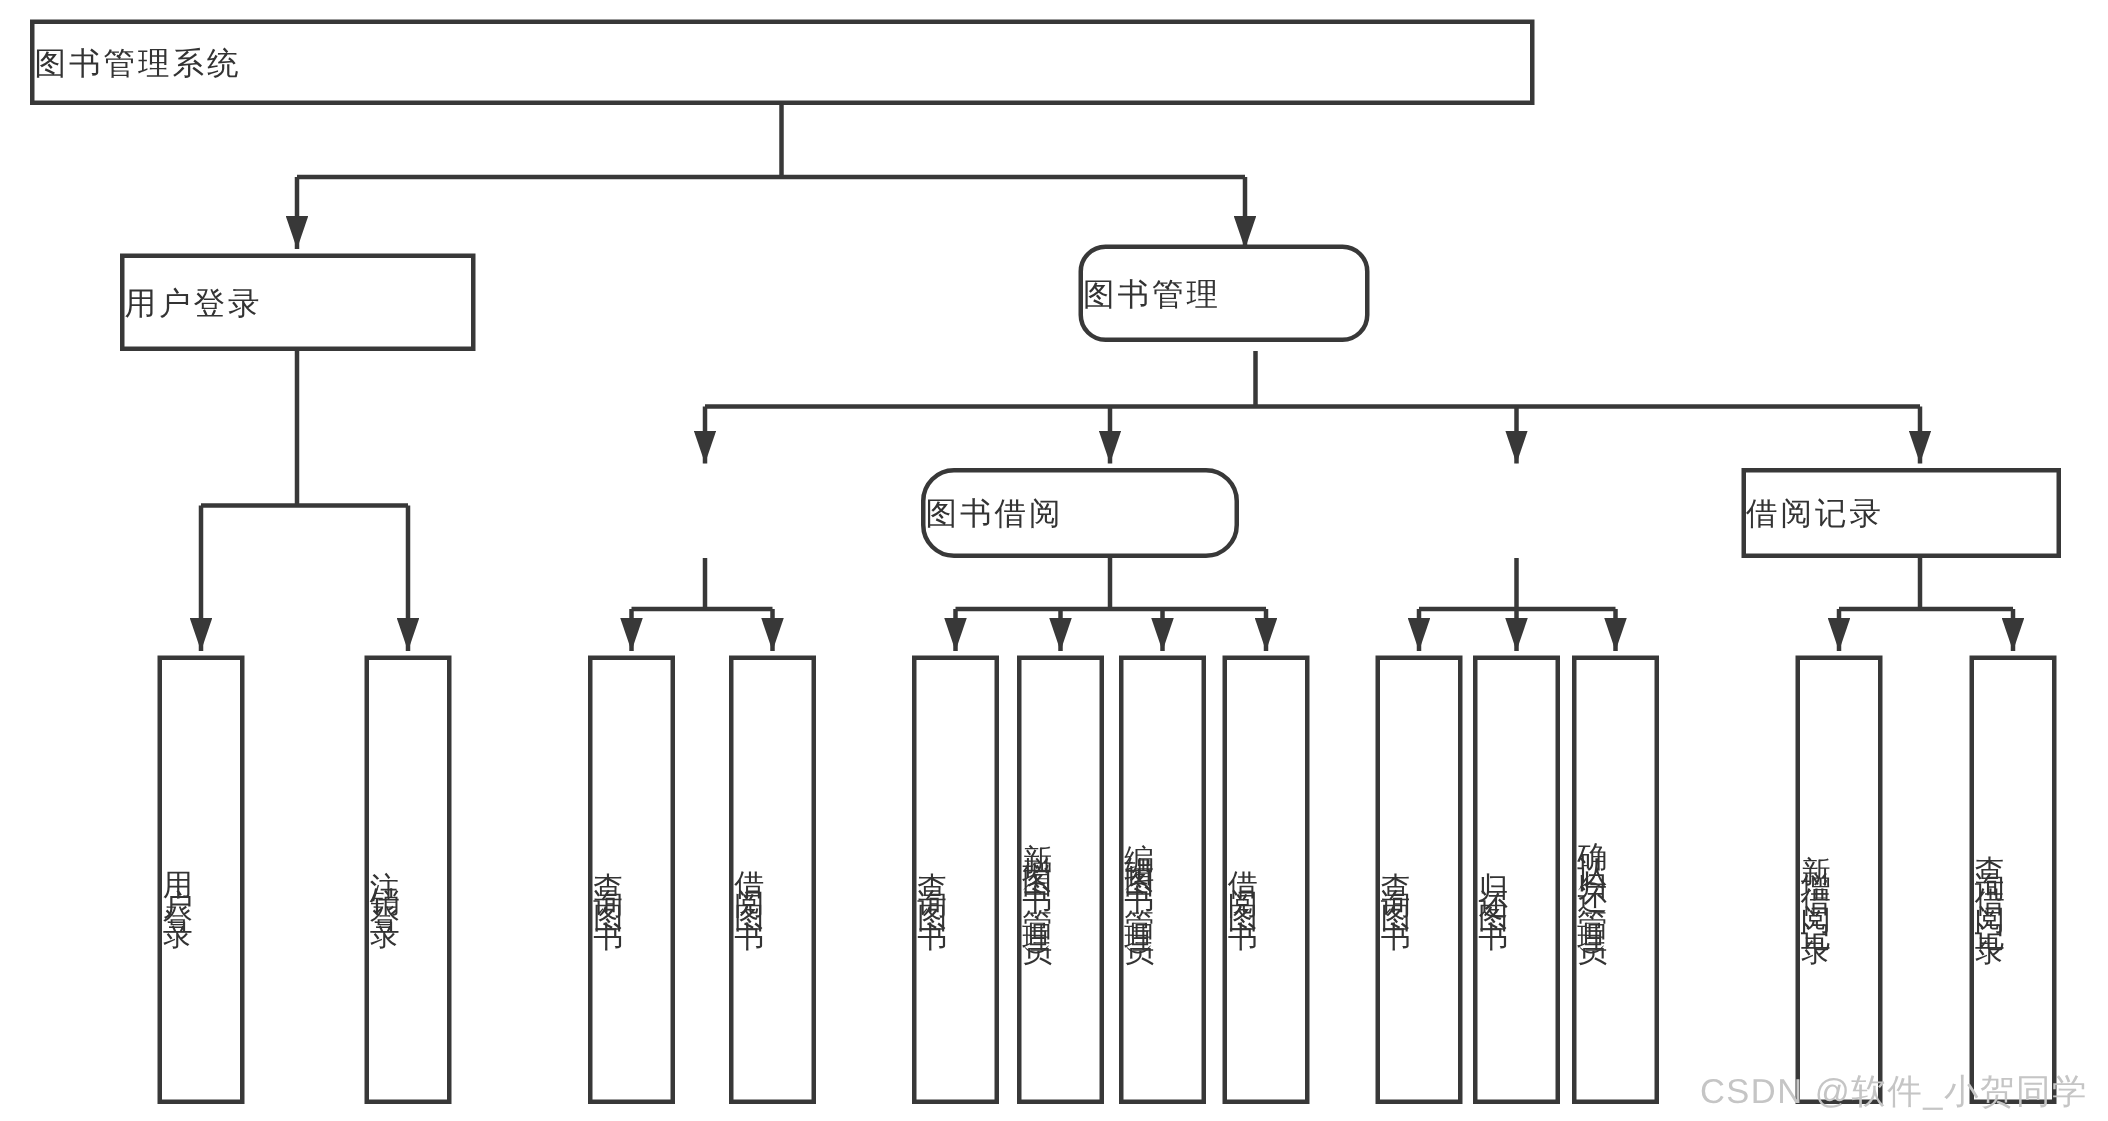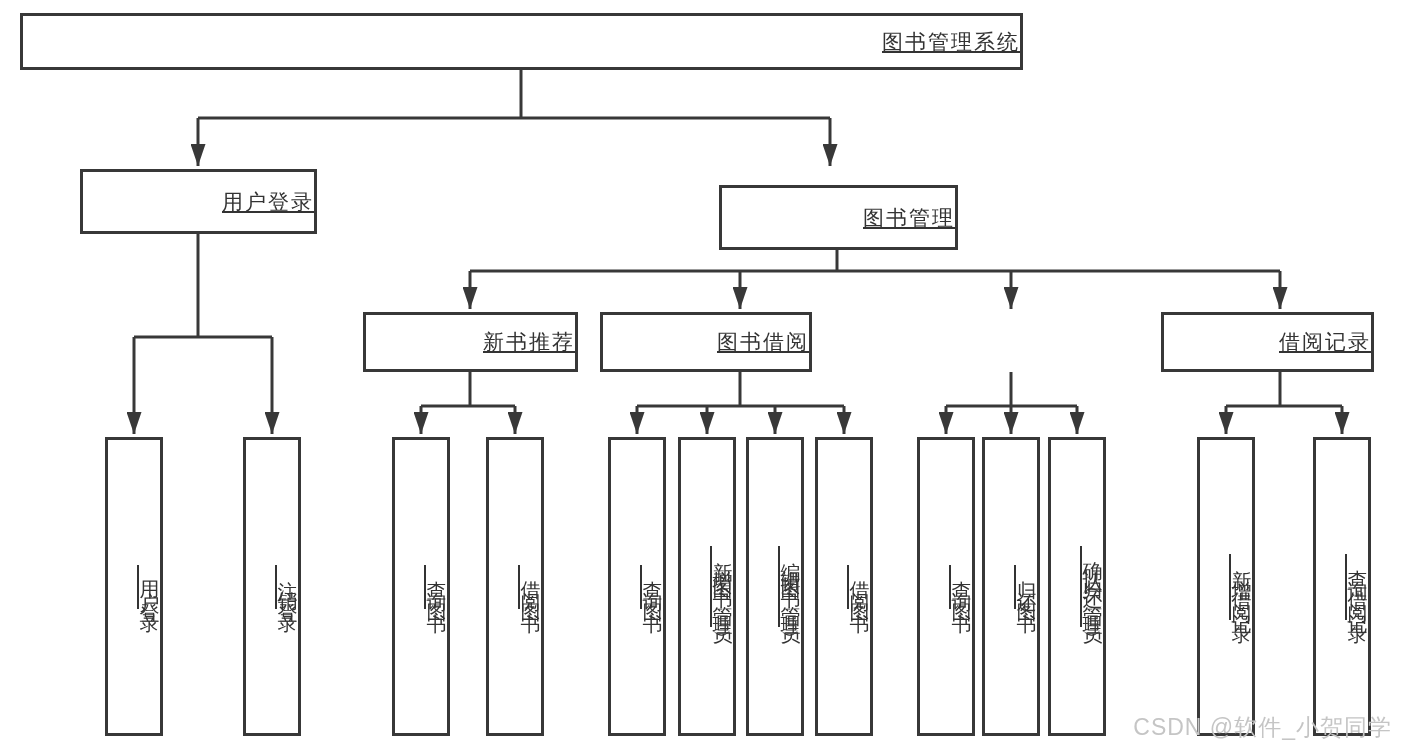--- a/index.html
+++ b/index.html
@@ -12,31 +12,30 @@
   }
   svg.connectors { position:absolute; left:0; top:0; width:1405px; height:747px; }
   svg.connectors path { stroke:var(--line,#383838); stroke-width:3; fill:none; }
   svg.connectors marker path { fill:var(--line,#383838); stroke:none; }
 
   .box {
     position:absolute;
     background:var(--box-fill,#ffffff);
     border:3px solid var(--line,#383838);
     box-sizing:border-box;
-    display:flex; align-items:center; justify-content:flex-end;
+    display:flex; align-items:center; justify-content:flex-start;
     color:var(--text,#333333);
-    text-decoration:underline;
   }
   .h  { font-size:21px; letter-spacing:2px; }
   .root { left:20px; top:13px; width:1003px; height:57px; }
   .lvl2-left  { left:80px;  top:169px; width:237px; height:65px; }
-  .lvl2-right { left:719px; top:185px; width:239px; height:65px; }
+  .lvl2-right { left:719px; top:163px; width:194px; height:65px;border-radius:18px; }
   .sec { top:312px; height:60px; }
   .sec0 { left:363px;  width:215px; }
-  .sec1 { left:600px;  width:212px; }
+  .sec1 { left:614px;  width:212px;border-radius:22px; }
   .sec2 { left:905px;  width:212px; }
   .sec3 { left:1161px; width:213px; }
 
   .leaf { top:437px; width:58px; height:299px; }
   .leaf span {
     writing-mode:vertical-rl;
     text-orientation:mixed;
     font-size:20px;
     letter-spacing:11px;
     line-height:1;
@@ -125,23 +124,20 @@
     <span>图书管理系统</span>
   </div>
 
   <div class="box h lvl2-left">
     <span>用户登录</span>
   </div>
   <div class="box h lvl2-right">
     <span>图书管理</span>
   </div>
 
-  <div class="box h sec sec0">
-    <span>新书推荐</span>
-  </div>
   <div class="box h sec sec1">
     <span>图书借阅</span>
   </div>
   <div class="box h sec sec3">
     <span>借阅记录</span>
   </div>
 
   <div class="box leaf" style="left:105px">
     <span>用户登录</span>
   </div>

